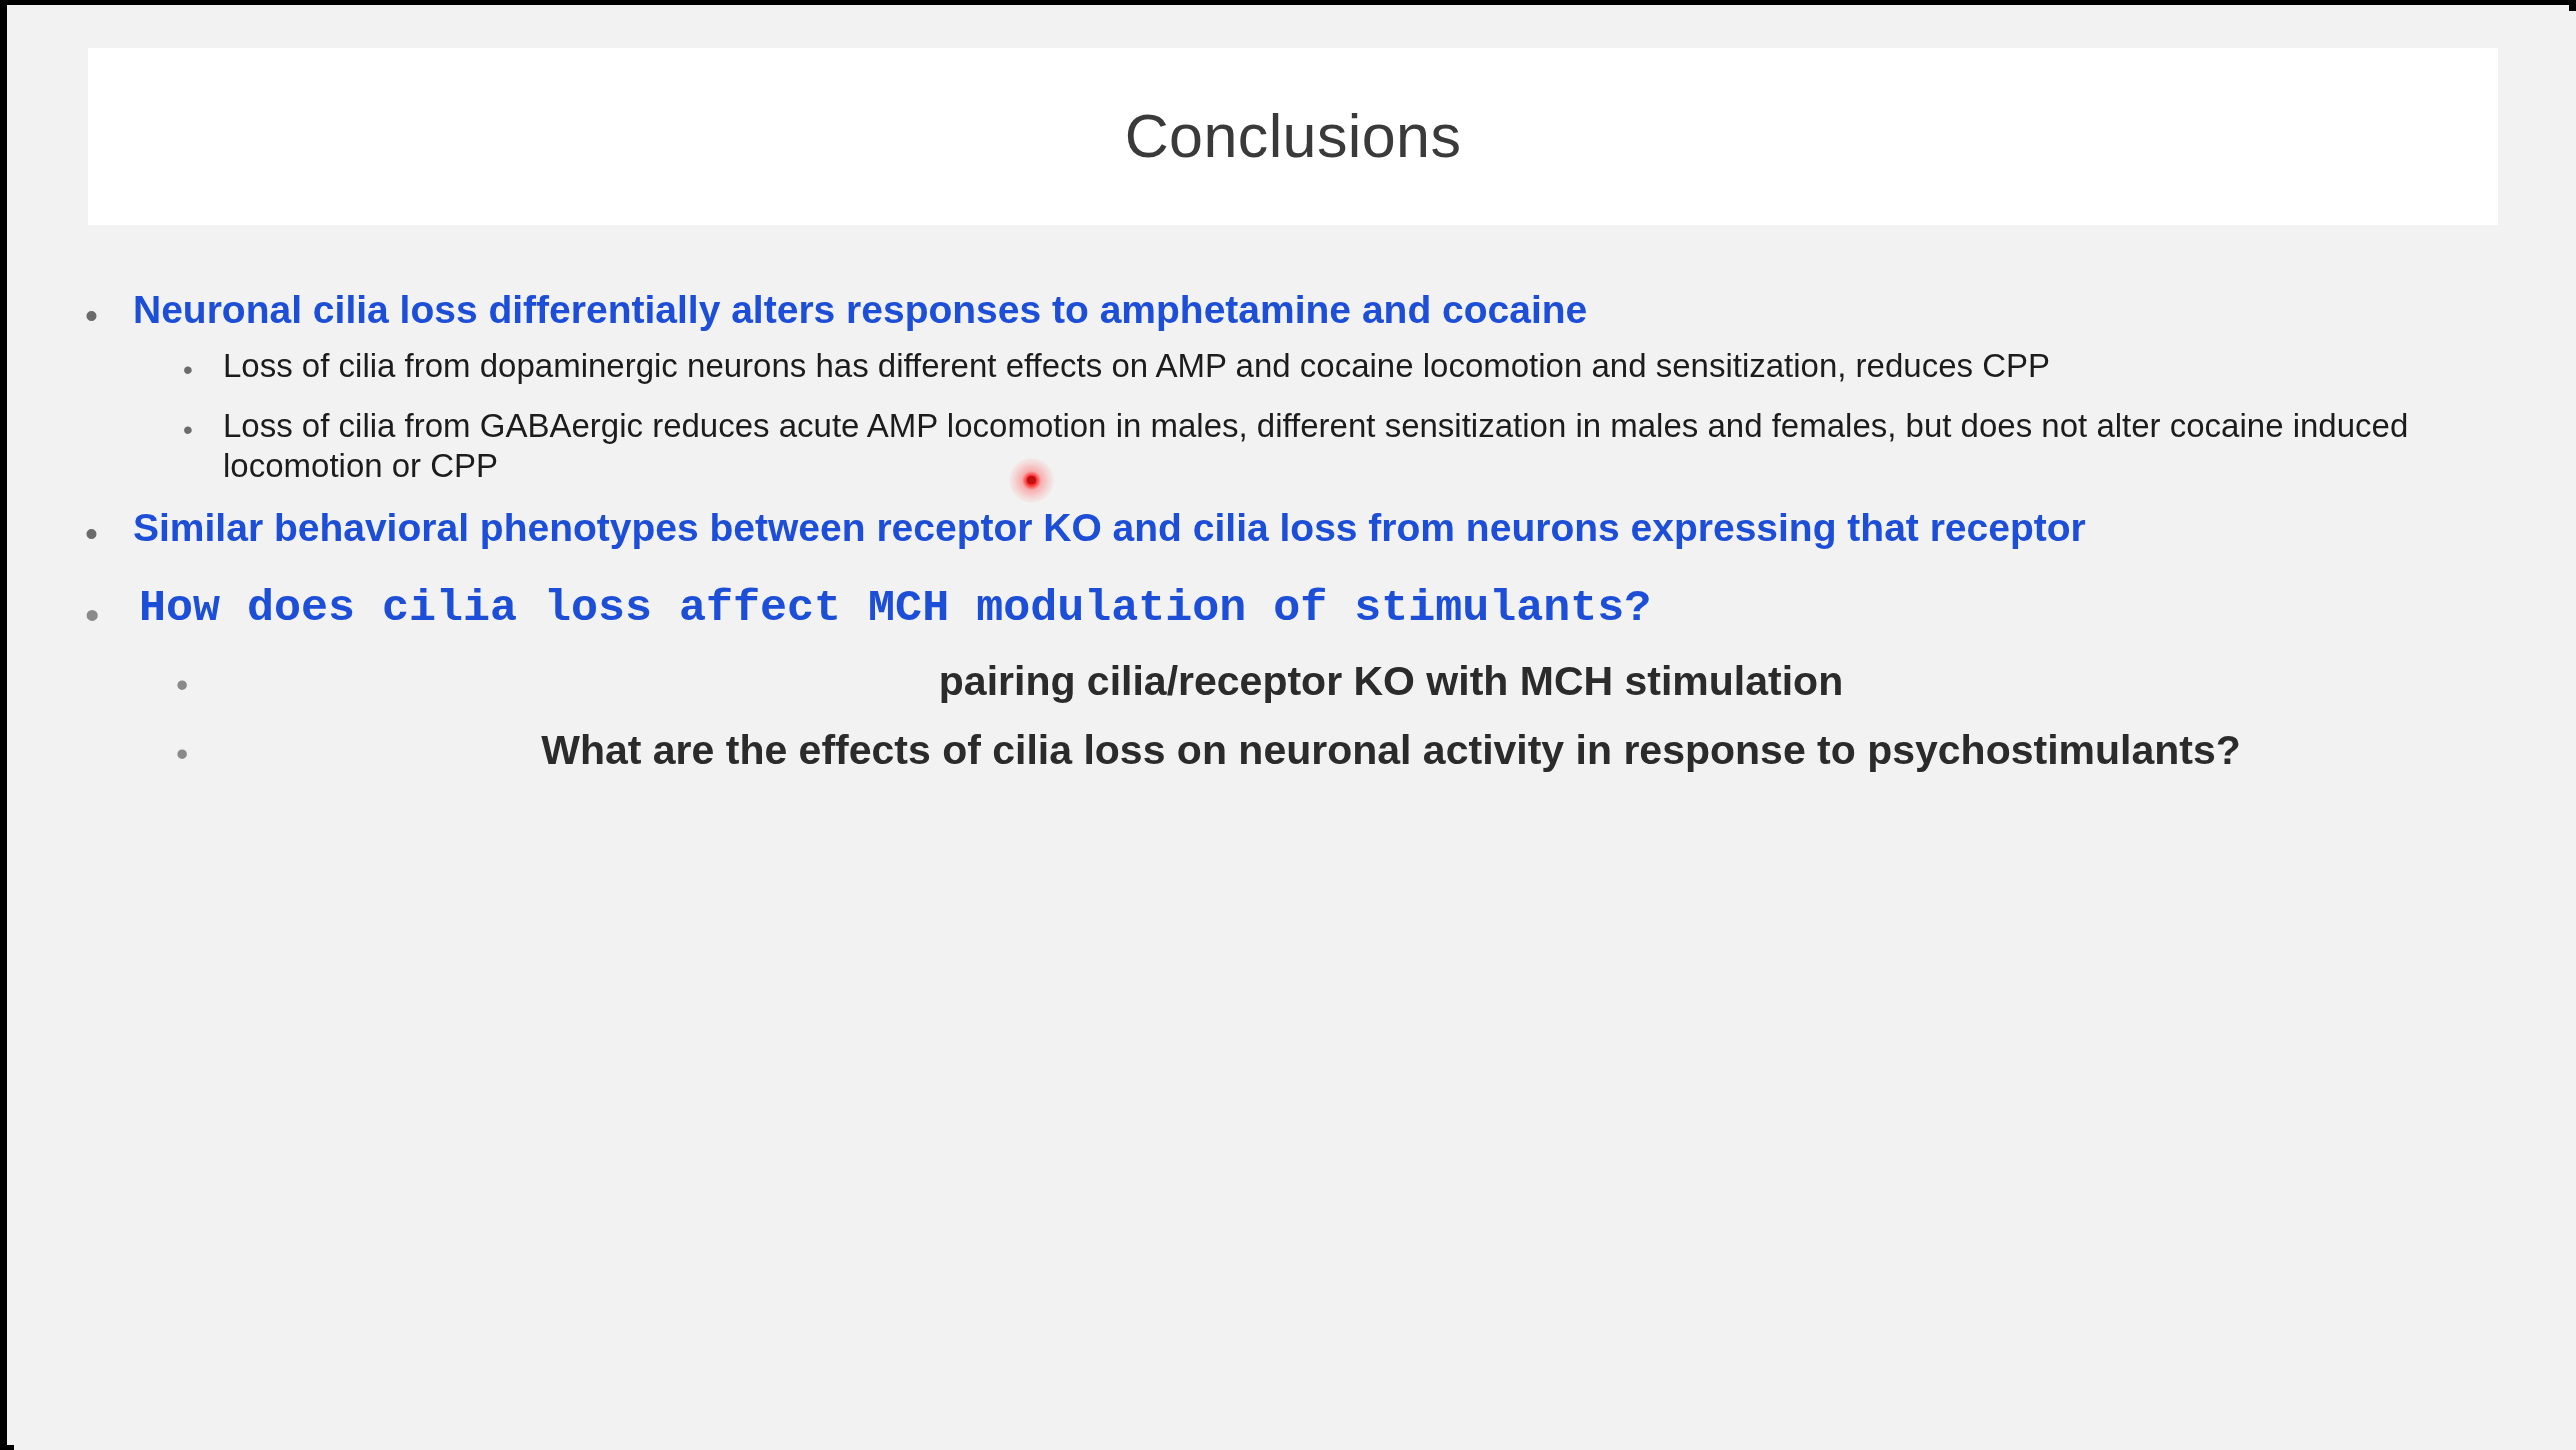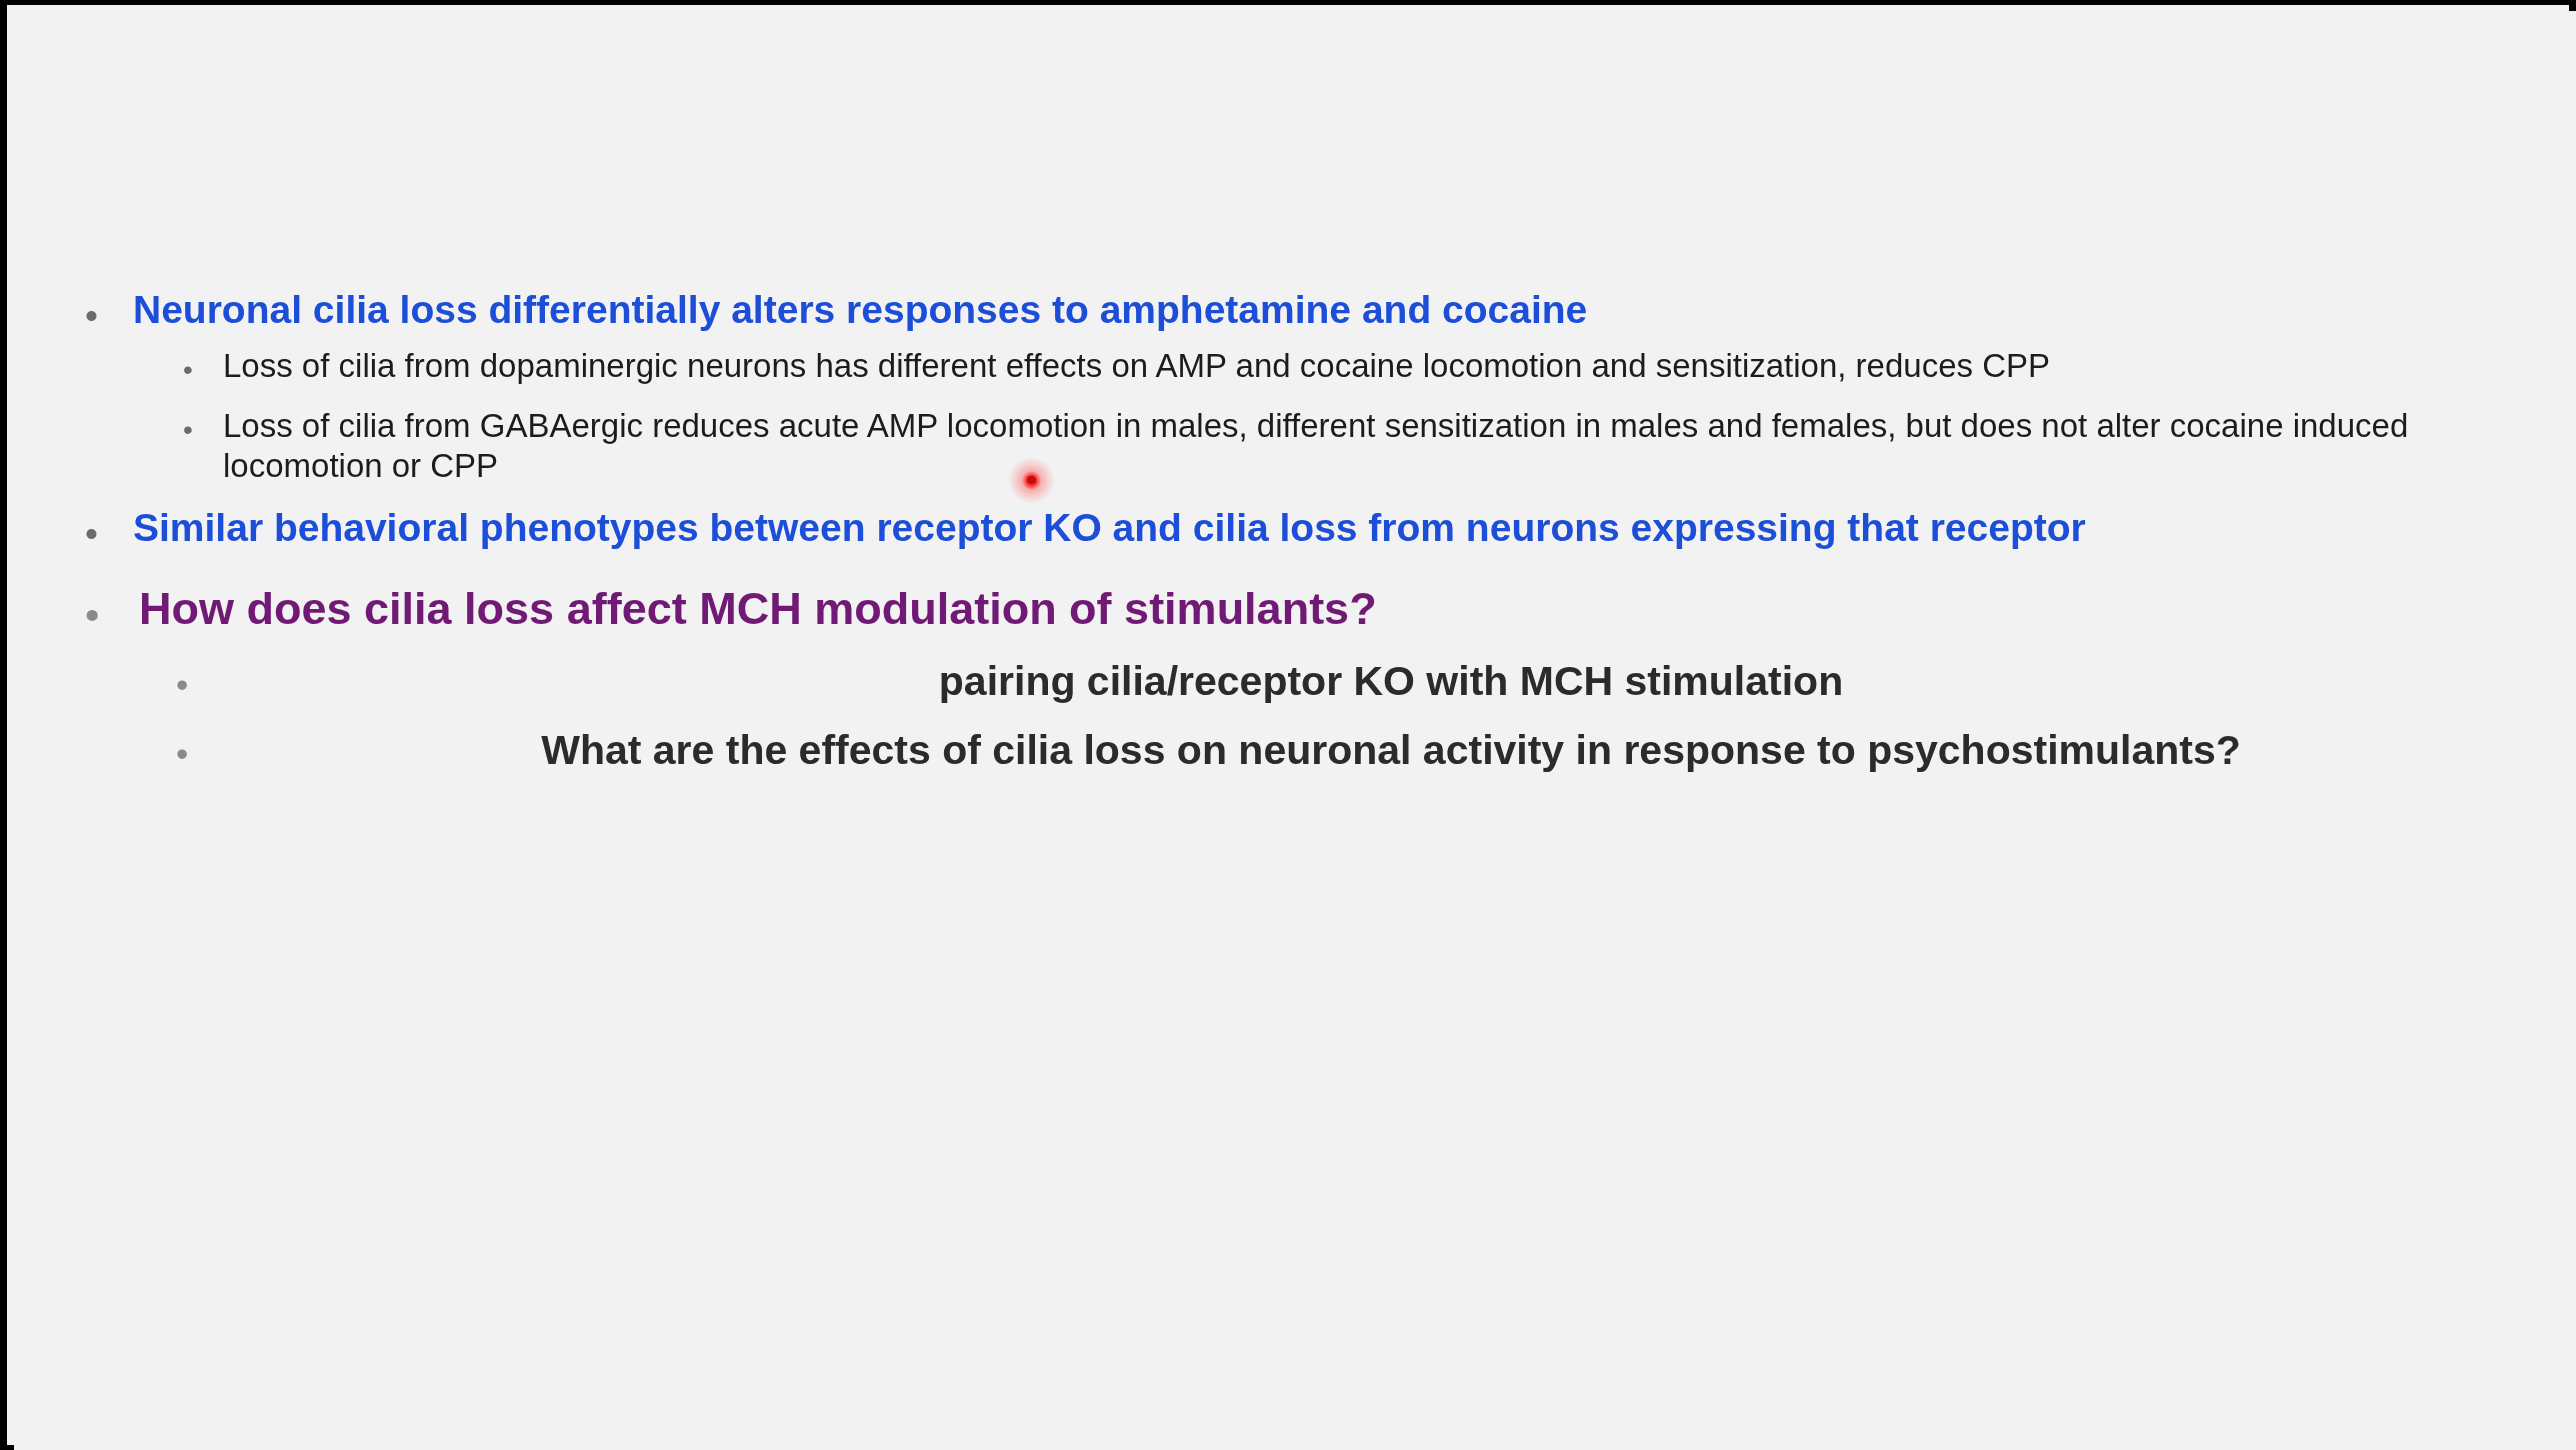--- a/index.html
+++ b/index.html
@@ -122,22 +122,23 @@
   }
   .lvl1-lg .bullet-dot {
     font-size: 41px;
     width: 54px;
     padding-top: 11.3px;
     color: #8a8a8a;
   }
   .lvl1-lg .bullet-text {
     font-size: 45px;
     font-weight: bold;
-    color: #701a75;
+    color: #1d4ed8;
     line-height: 1.15;
+    font-family: Liberation Mono, monospace;
   }
 
   
   .lvl2-lg {
     margin-left: 91px;
     margin-top: 21px;
     margin-bottom: 7px;
   }
   .lvl2-lg .bullet-dot {
     font-size: 35px;
@@ -181,20 +182,23 @@
     border-radius: 50%;
     background: #c01010;
   }
 </style>
 </head>
 <body>
 
 <div class="slide-frame">
   <div class="slide-inner">
 
+    <div class="title-box">
+      <div class="title-text">Conclusions</div>
+    </div>
 
     <div class="body-area">
 
       <div class="bullet-row lvl1">
         <span class="bullet-dot">•</span>
         <span class="bullet-text">Neuronal cilia loss differentially alters responses to amphetamine and cocaine</span>
       </div>
 
       <div class="bullet-row lvl2">
         <span class="bullet-dot">•</span>

